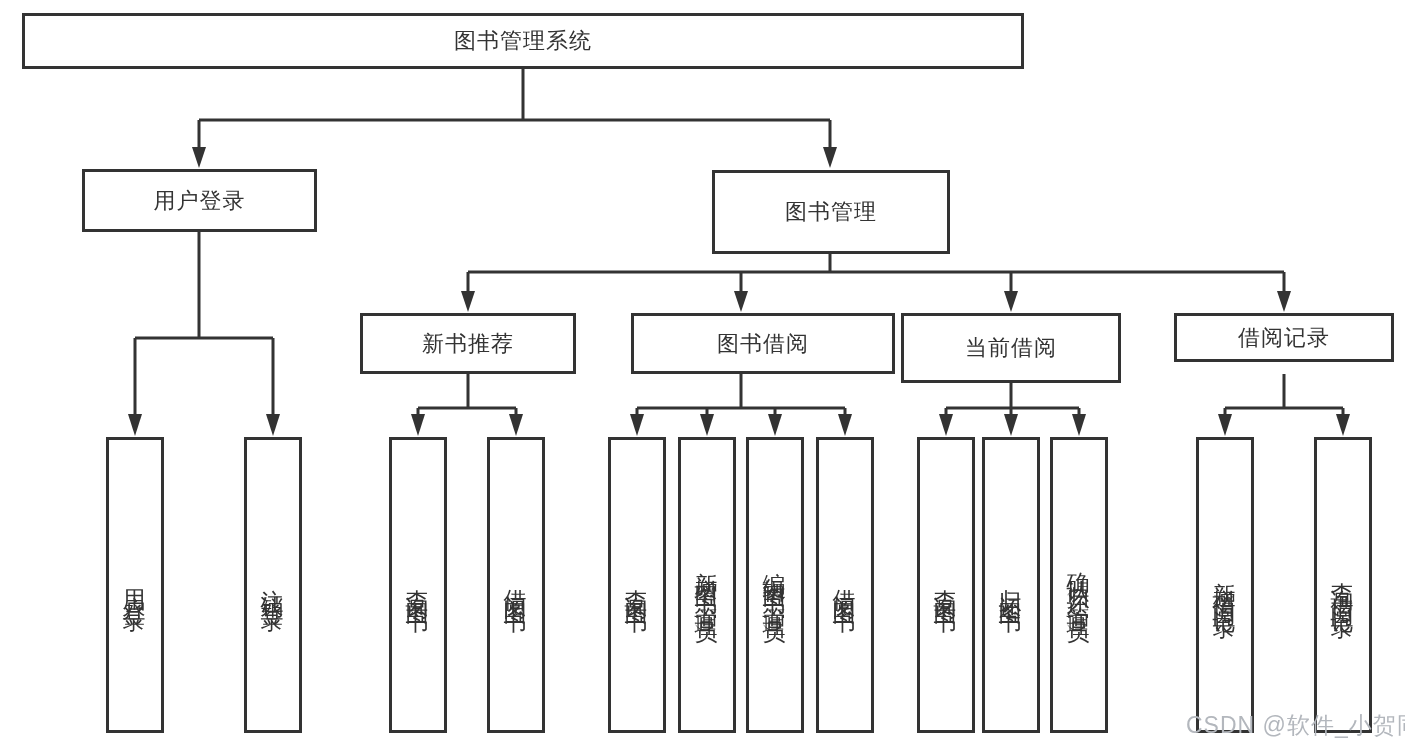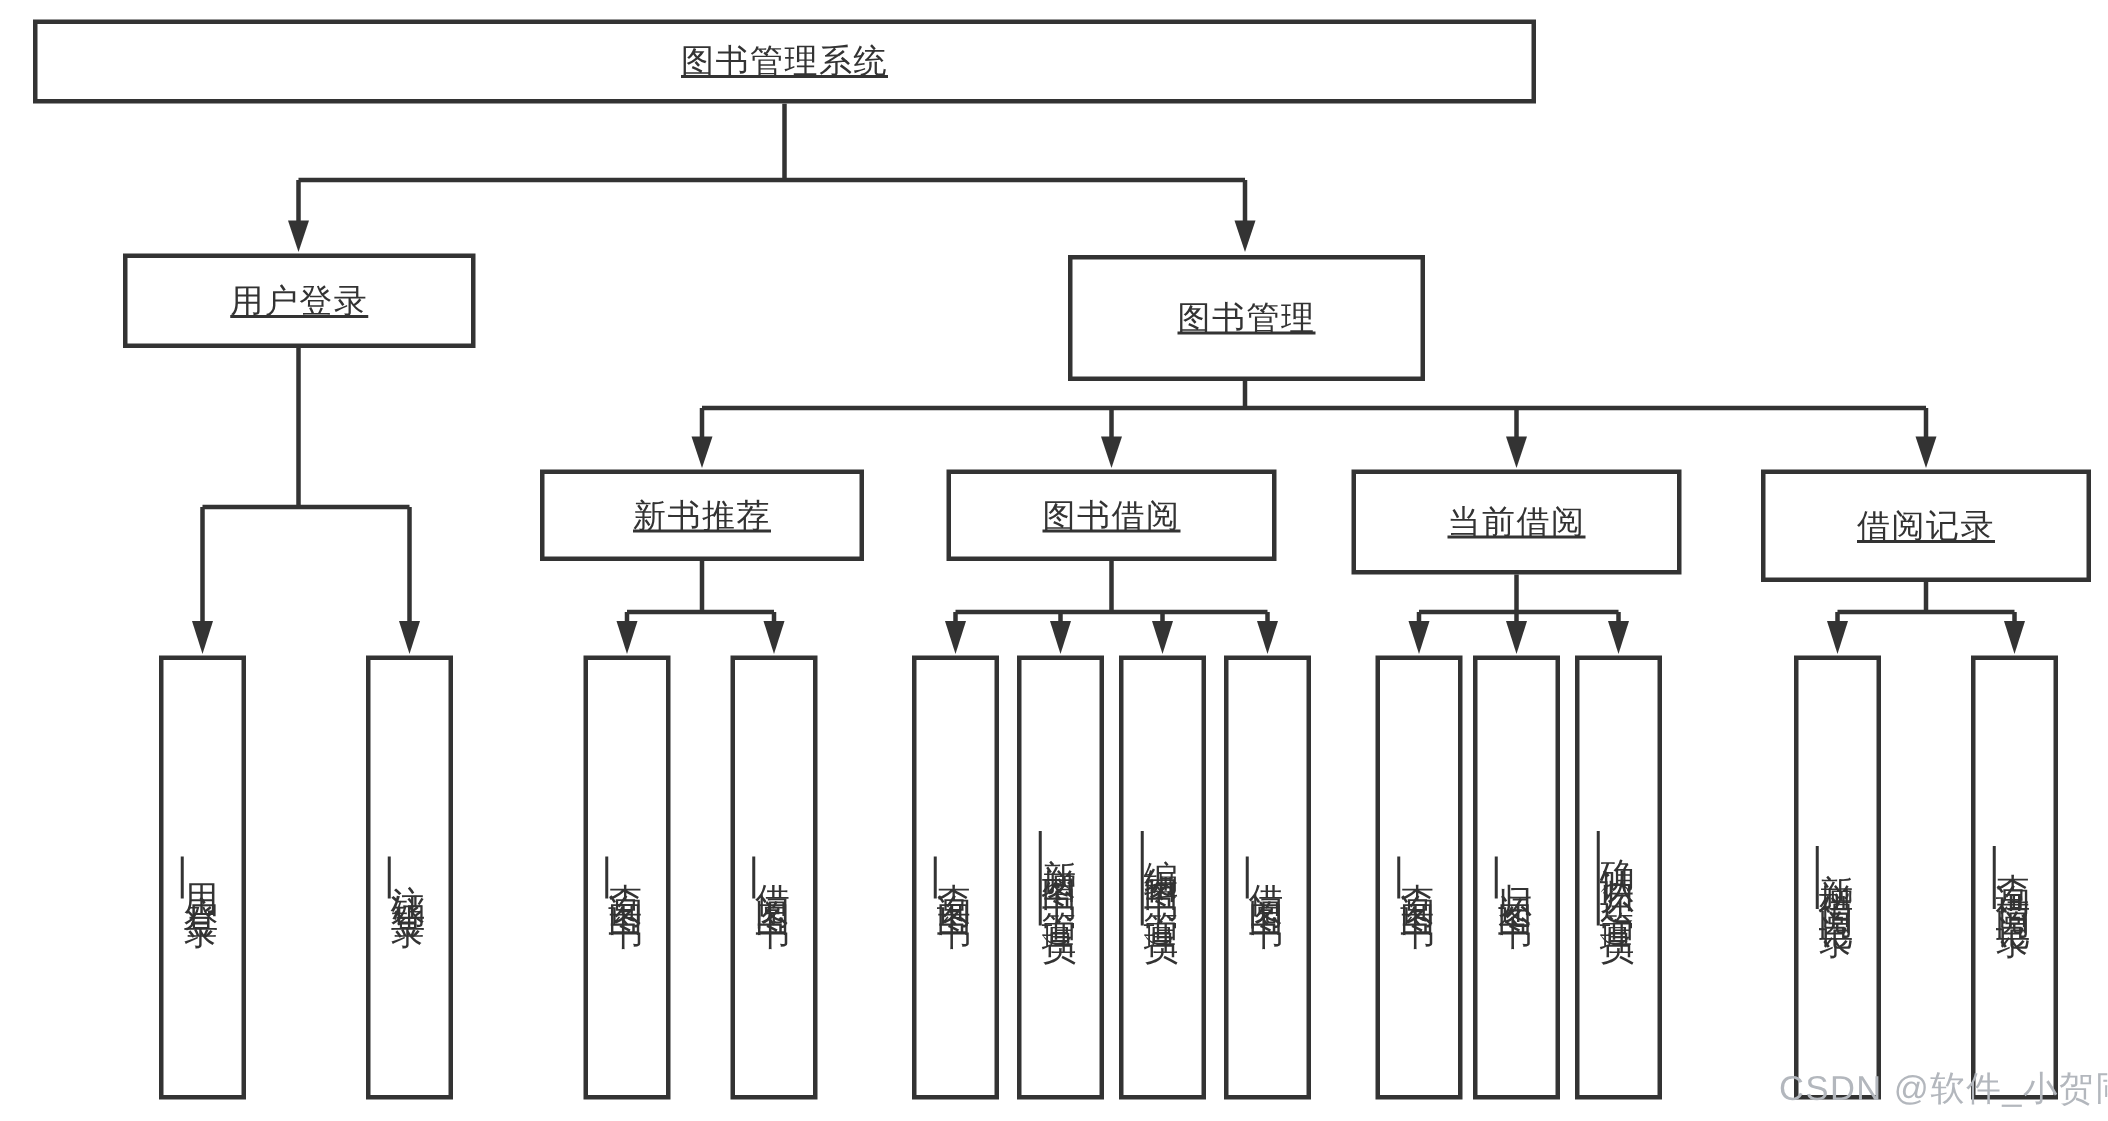--- a/index.html
+++ b/index.html
@@ -13,21 +13,20 @@
   #connectors{position:absolute;left:0;top:0;z-index:1;}
   .box{
     position:absolute;
     box-sizing:border-box;
     background:#ffffff;
     border:3px solid #333333;
     display:flex;align-items:center;justify-content:center;
     color:#333333;
     z-index:2;
     text-align:center;
-    text-decoration:underline;
   }
   .h{font-size:22px;letter-spacing:1px;}
   .v span{
     writing-mode:vertical-rl;
     text-orientation:mixed;
     white-space:nowrap;
     font-size:23px;
     letter-spacing:7px;
   }
   #watermark{
@@ -91,27 +90,27 @@
   <div class="box h" style="left:82px;top:169px;width:235px;height:63px">
     <span>用户登录</span>
   </div>
   <div class="box h" style="left:712px;top:170px;width:238px;height:84px">
     <span>图书管理</span>
   </div>
 
   <div class="box h" style="left:360px;top:313px;width:216px;height:61px">
     <span>新书推荐</span>
   </div>
-  <div class="box h" style="left:631px;top:313px;width:220px;height:61px">
+  <div class="box h" style="left:631px;top:313px;width:264px;height:61px">
     <span>图书借阅</span>
   </div>
   <div class="box h" style="left:901px;top:313px;width:220px;height:70px">
     <span>当前借阅</span>
   </div>
-  <div class="box h" style="left:1174px;top:313px;width:220px;height:75px">
+  <div class="box h" style="left:1174px;top:313px;width:220px;height:49px">
     <span>借阅记录</span>
   </div>
 
   <div class="box v" style="left:106px;top:437px;width:58px;height:296px">
     <span>用户登录</span>
   </div>
   <div class="box v" style="left:244px;top:437px;width:58px;height:296px">
     <span>注销登录</span>
   </div>
 

